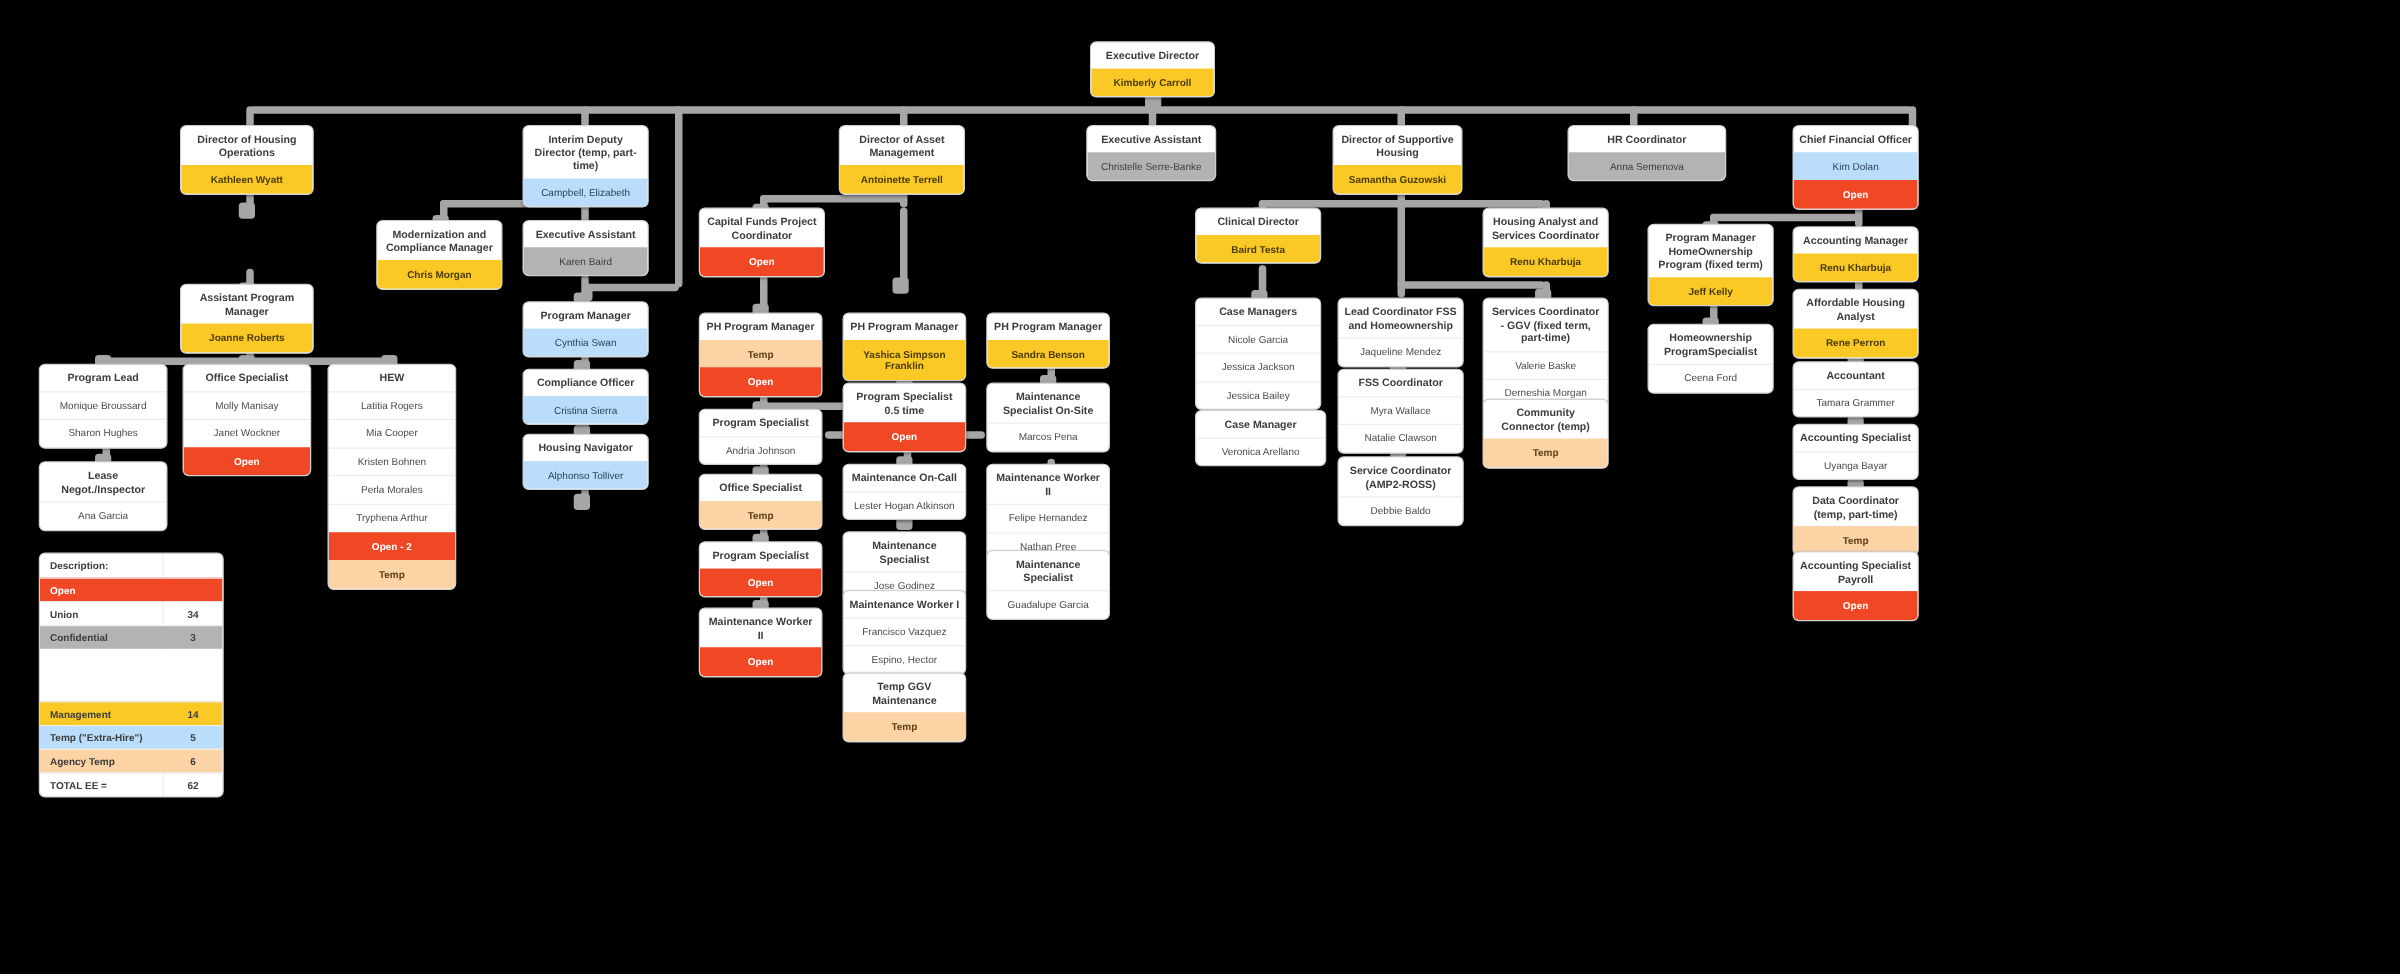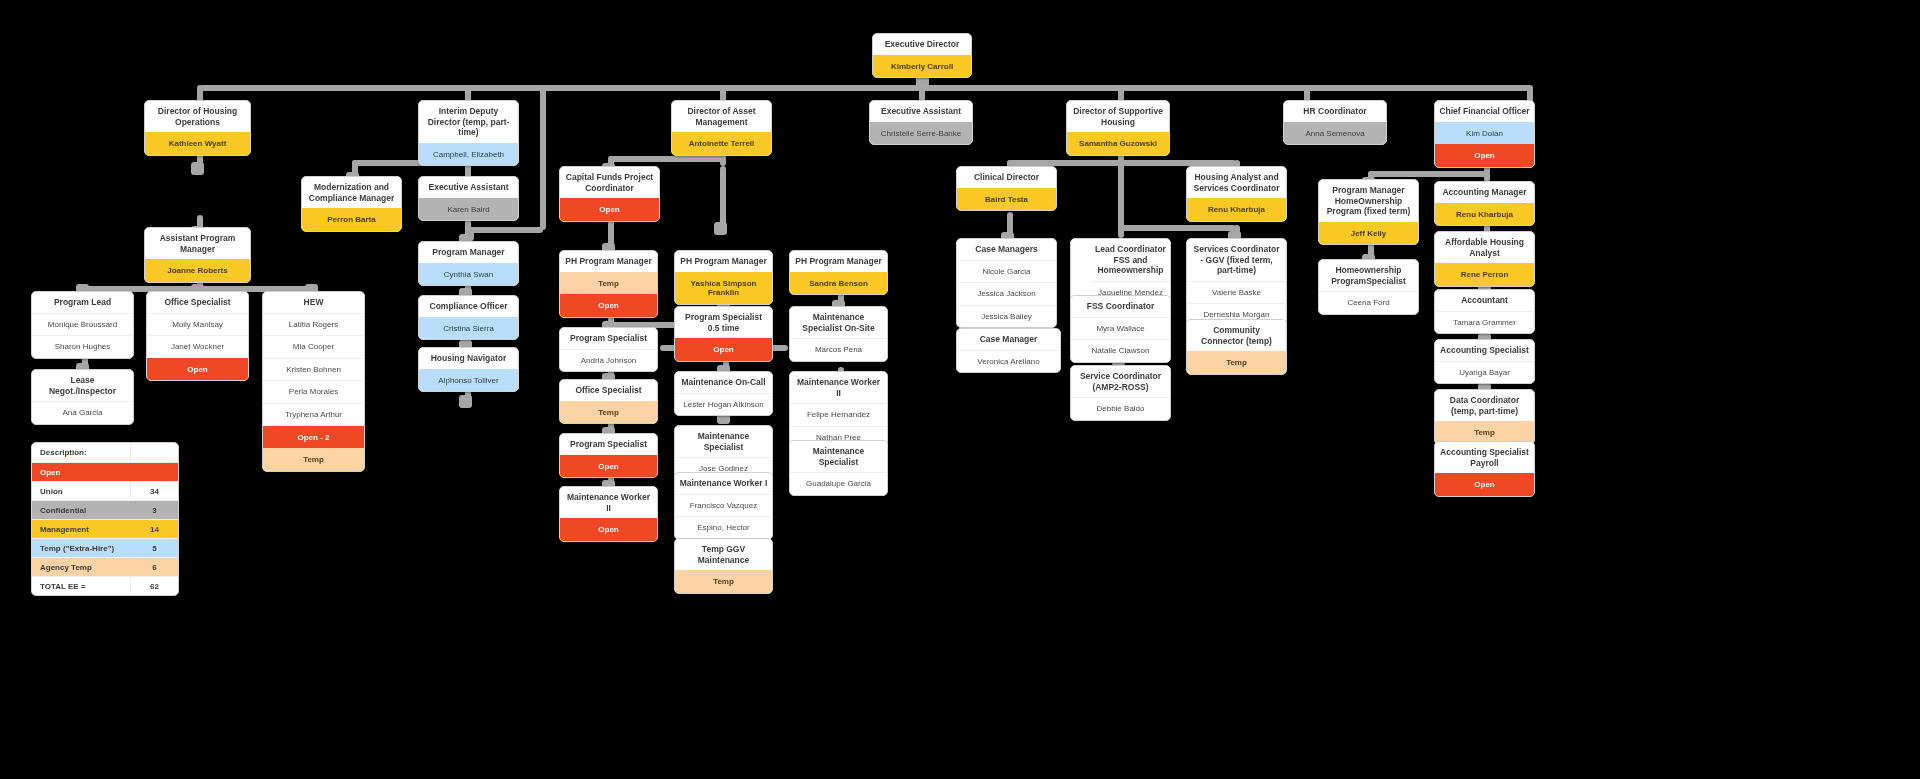--- a/index.html
+++ b/index.html
@@ -73,21 +73,21 @@
     overflow:hidden;
   }
   .legend .lrow { display:flex; border-top:1px solid #ededed; height:19px; }
   .legend .lrow:first-child { border-top:none; }
   .legend .lc1 { flex:0 0 98px; font-size:8px; font-weight:bold; color:#3c3c3c; display:flex; align-items:center; padding-left:8px; }
   .legend .lc2 { flex:1; font-size:8px; font-weight:bold; color:#3c3c3c; display:flex; align-items:center; justify-content:center; border-left:1px solid #ededed;}
   .legend .lrow.open   { background:#f04724; }
   .legend .lrow.open .lc1, .legend .lrow.open .lc2 { color:#fff; border-left-color:#f04724; }
   .legend .lrow.conf   { background:#b3b3b3; }
   .legend .lrow.conf .lc2 { border-left-color:#b3b3b3; }
-  .legend .lrow.mgmt   { background:#fbc926; }
+  .legend .lrow.mgmt   { background:#fbc926;margin-top:42px; }
   .legend .lrow.mgmt .lc2 { border-left-color:#fbc926; }
   .legend .lrow.temp   { background:#b9ddfb; }
   .legend .lrow.temp .lc2 { border-left-color:#b9ddfb; }
   .legend .lrow.agency { background:#fbd3a4; }
   .legend .lrow.agency .lc2 { border-left-color:#fbd3a4; }
 </style>
 </head>
 <body>
 
 <div id="canvas">
@@ -267,21 +267,21 @@
     <div class="row open">Open - 2</div>
     <div class="row agency">Temp</div>
   </div>
 
   <div class="node" style="left:418px; top:100px; width:101px;">
     <div class="title">Interim Deputy Director (temp, part-time)</div>
     <div class="row temp">Campbell, Elizabeth</div>
   </div>
   <div class="node" style="left:301px; top:176px; width:101px;">
     <div class="title">Modernization and Compliance Manager</div>
-    <div class="row mgmt">Perron Barta</div>
+    <div class="row mgmt">Chris Morgan</div>
   </div>
   <div class="node" style="left:418px; top:176px; width:101px;">
     <div class="title">Executive Assistant</div>
     <div class="row conf">Karen Baird</div>
   </div>
   <div class="node" style="left:418px; top:241px; width:101px;">
     <div class="title">Program Manager</div>
     <div class="row temp">Cynthia Swan</div>
   </div>
   <div class="node" style="left:418px; top:295px; width:101px;">
@@ -384,21 +384,21 @@
   <div class="node" style="left:956px; top:238px; width:101px;">
     <div class="title">Case Managers</div>
     <div class="row">Nicole Garcia</div>
     <div class="row">Jessica Jackson</div>
     <div class="row">Jessica Bailey</div>
   </div>
   <div class="node" style="left:956px; top:328px; width:105px;">
     <div class="title">Case Manager</div>
     <div class="row">Veronica Arellano</div>
   </div>
-  <div class="node" style="left:1070px; top:238px; width:101px;padding-left:20px;">
+  <div class="node" style="left:1070px; top:238px; width:101px;">
     <div class="title">Lead Coordinator FSS and Homeownership</div>
     <div class="row">Jaqueline Mendez</div>
   </div>
   <div class="node" style="left:1070px; top:295px; width:101px;">
     <div class="title">FSS Coordinator</div>
     <div class="row">Myra Wallace</div>
     <div class="row">Natalie Clawson</div>
   </div>
   <div class="node" style="left:1070px; top:365px; width:101px;">
     <div class="title">Service Coordinator (AMP2-ROSS)</div>
@@ -411,21 +411,21 @@
   <div class="node" style="left:1186px; top:238px; width:101px;">
     <div class="title">Services Coordinator - GGV (fixed term, part-time)</div>
     <div class="row">Valerie Baske</div>
     <div class="row">Derneshia Morgan</div>
   </div>
   <div class="node" style="left:1186px; top:319px; width:101px;">
     <div class="title">Community Connector (temp)</div>
     <div class="row agency">Temp</div>
   </div>
 
-  <div class="node" style="left:1254px; top:100px; width:104px;margin-left:29px;">
+  <div class="node" style="left:1254px; top:100px; width:127px;">
     <div class="title">HR Coordinator</div>
     <div class="row conf">Anna Semenova</div>
   </div>
 
   <div class="node" style="left:1434px; top:100px; width:101px;">
     <div class="title">Chief Financial Officer</div>
     <div class="row temp">Kim Dolan</div>
     <div class="row open">Open</div>
   </div>
   <div class="node" style="left:1318px; top:179px; width:101px;">

